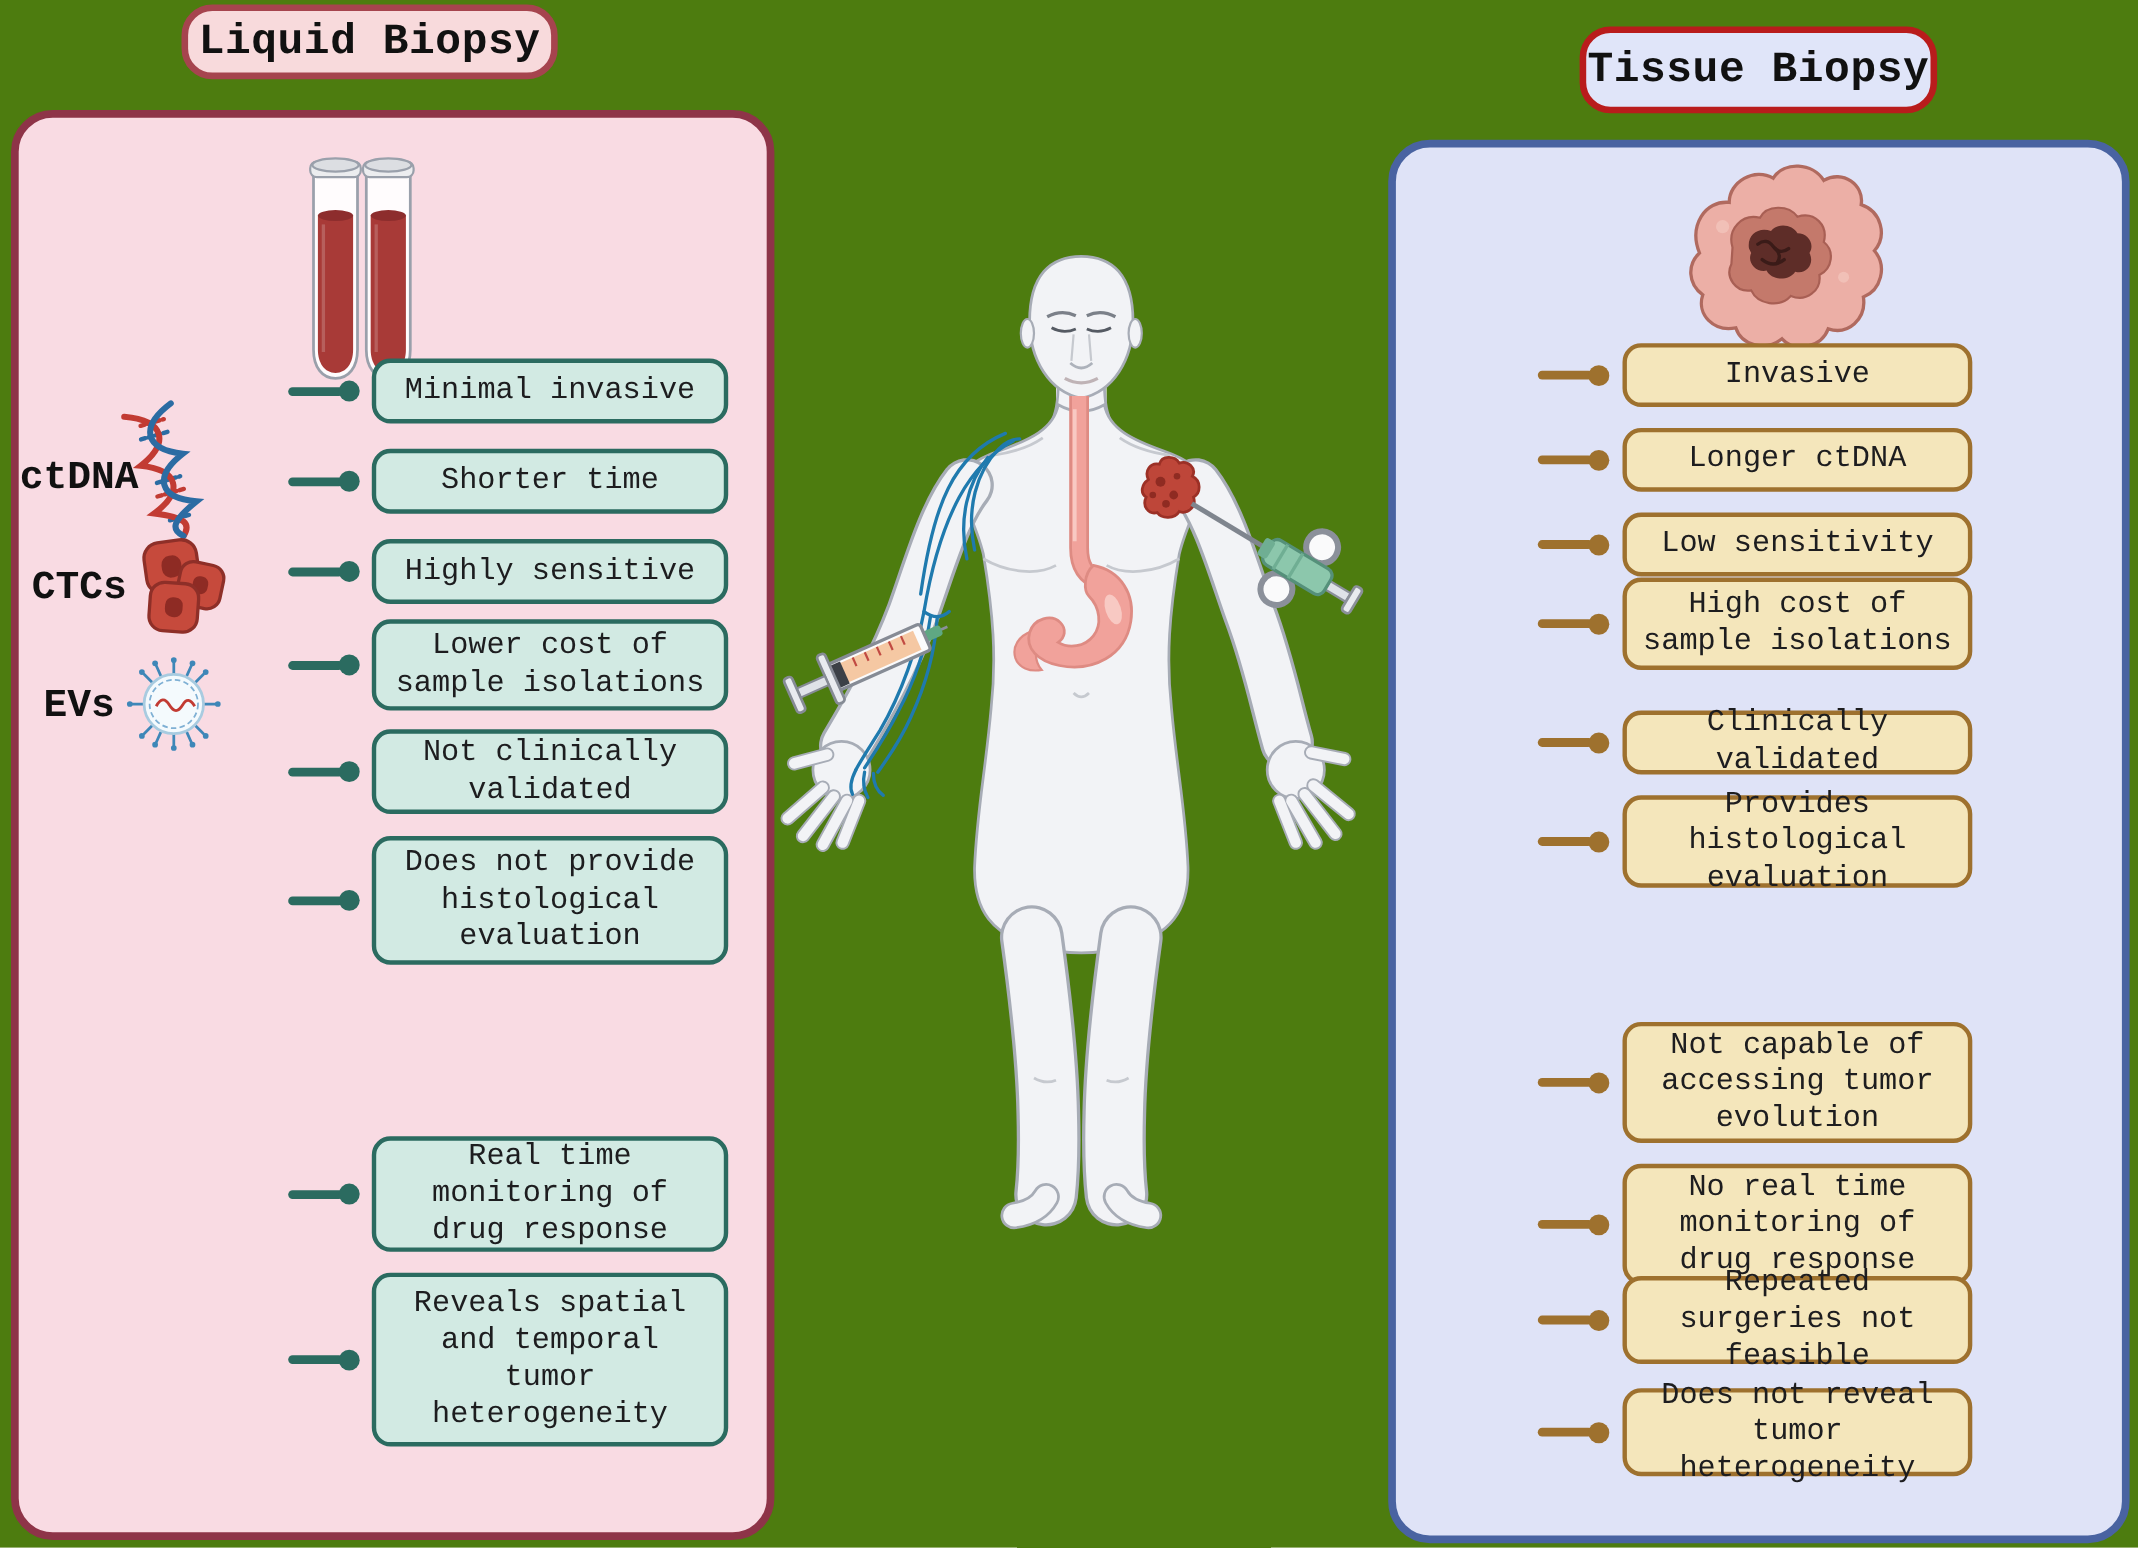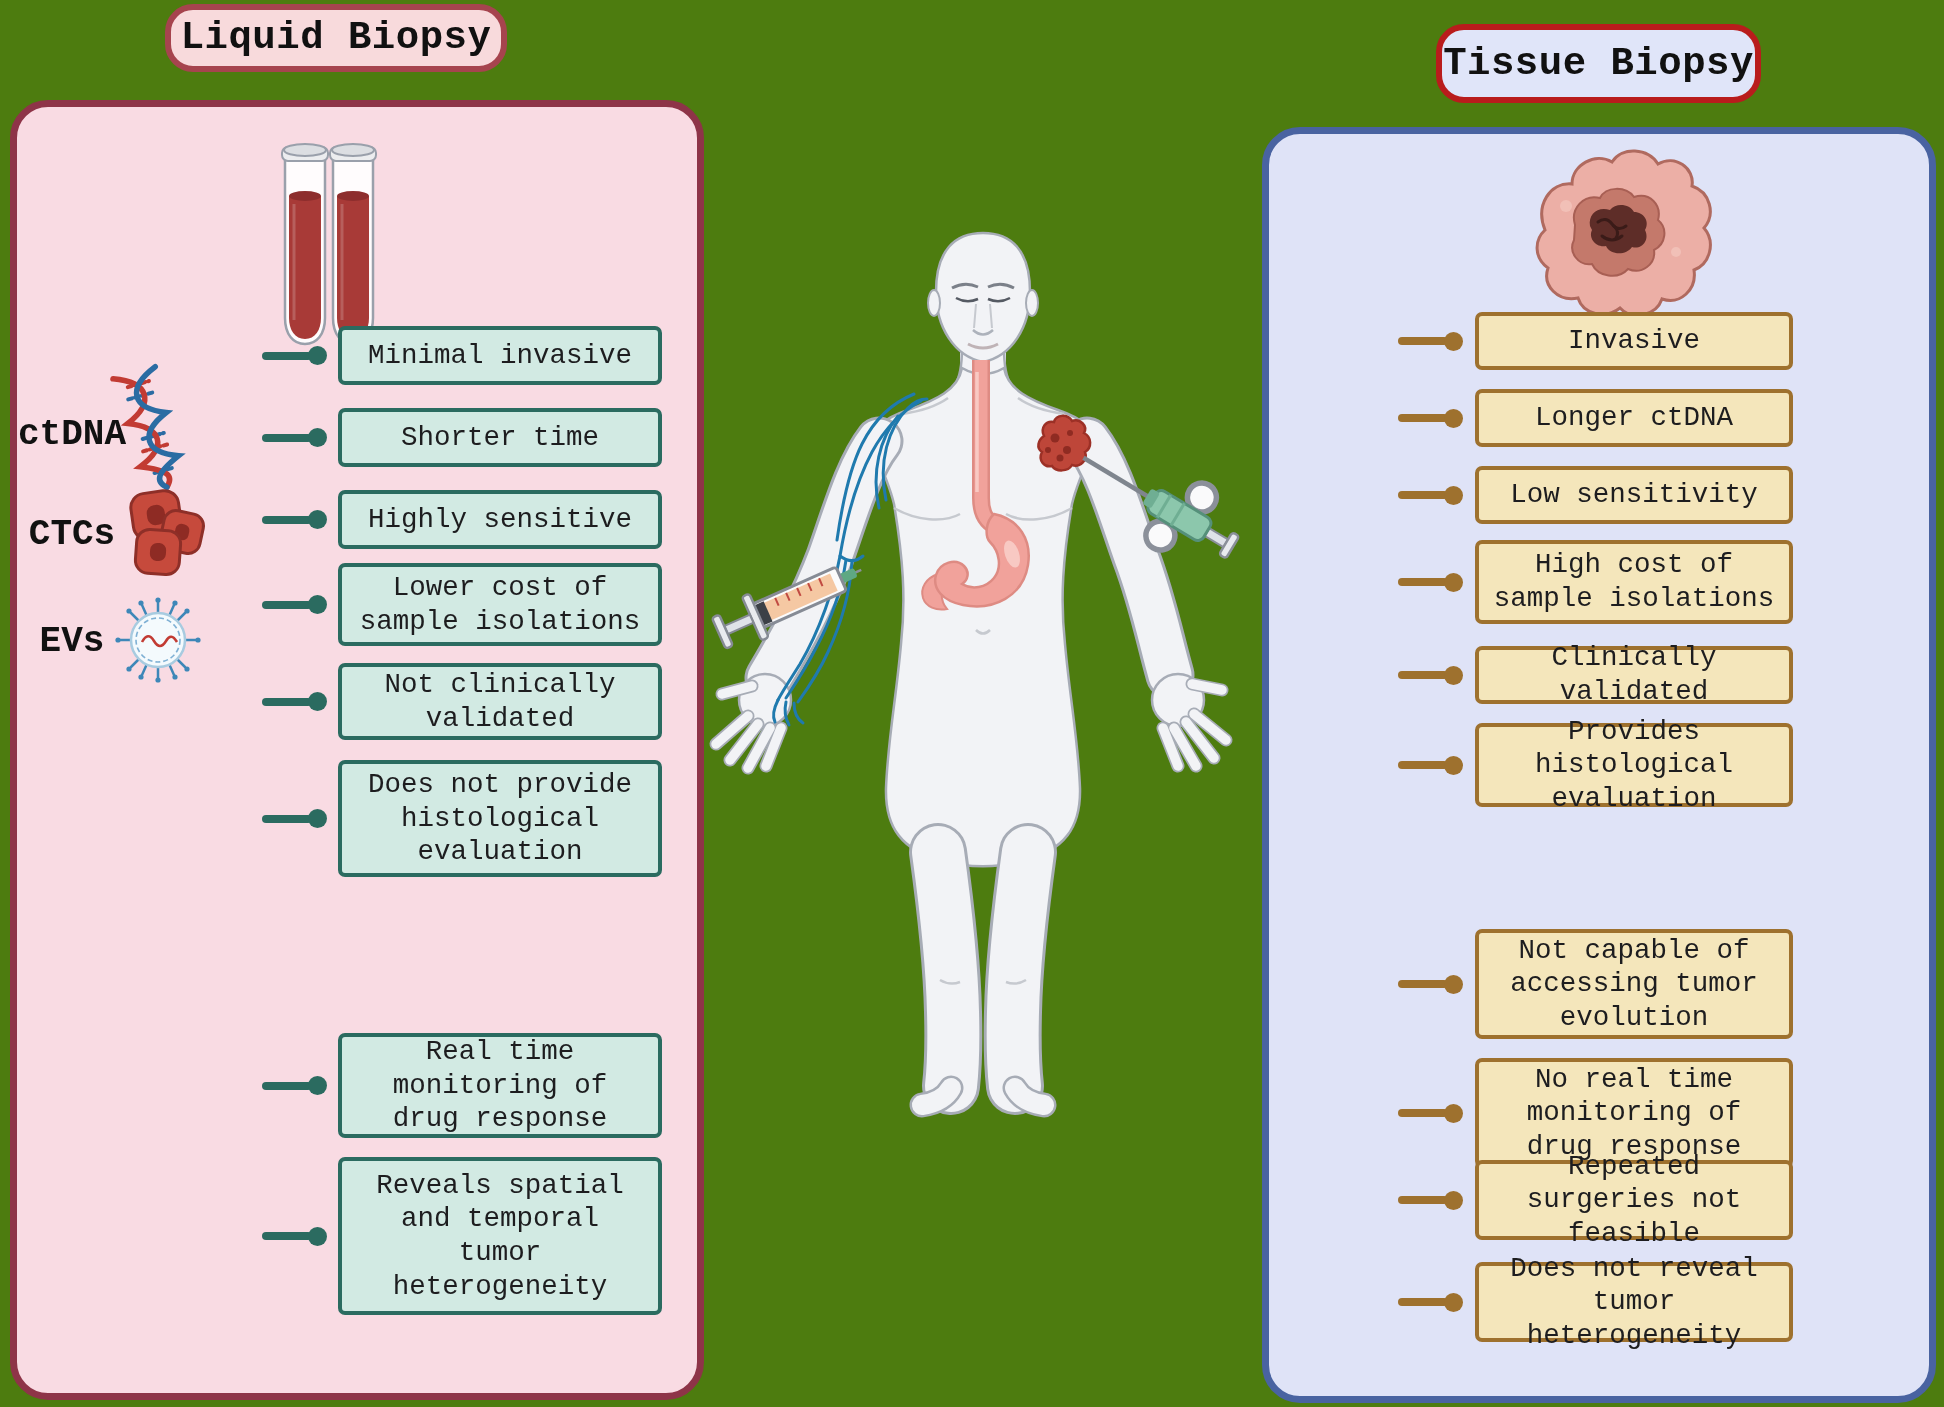--- a/index.html
+++ b/index.html
@@ -8,21 +8,21 @@
   .panel{position:absolute;box-sizing:border-box;border-radius:38px;z-index:1;}
   .panel-left{left:10px;top:100px;width:694px;height:1300px;background:#F9DBE3;border:7px solid #8E3448;}
   .panel-right{left:1262px;top:127px;width:674px;height:1276px;background:#DFE3F7;border:7px solid #4963A1;}
   .title-box{position:absolute;box-sizing:border-box;display:flex;align-items:center;justify-content:center;
              font-weight:bold;font-size:39px;color:#111;border-radius:28px;z-index:4;letter-spacing:.5px;}
   .title-left{left:165px;top:4px;width:342px;height:68px;background:#F8DADC;border:6px solid #A6444E;}
   .title-right{left:1436px;top:13px;width:325px;height:79px;background:#E0E5F9;border:6px solid #b91c1c;margin-top:11px;}
   .row{position:absolute;z-index:3;}
   .row .cline{position:absolute;left:0;top:calc(50% - 4px);width:50px;height:8px;border-radius:4px;}
   .row .cdot{position:absolute;left:46px;top:calc(50% - 9.5px);width:19px;height:19px;border-radius:50%;}
-  .row .fbox{position:absolute;left:76px;top:0;height:100%;box-sizing:border-box;border-radius:7px;
+  .row .fbox{position:absolute;left:76px;top:0;height:100%;box-sizing:border-box;border-radius:17px;
              display:flex;align-items:center;justify-content:center;text-align:center;
              font-size:27.5px;line-height:1.22;padding:2px 14px;}
   .row.left{left:262px;width:400px;}
   .row.left .cline,.row.left .cdot{background:#2B6B60;}
   .row.left .fbox{width:324px;background:#D2EAE3;border:4px solid #2B6B60;}
   .row.right{left:1398px;width:395px;}
   .row.right .cline,.row.right .cdot{background:#9E712E;}
   .row.right .fbox{left:77px;width:318px;background:#F4E6BB;border:4px solid #9E712E;}
   .marker-label{position:absolute;left:16px;width:112px;text-align:center;font-weight:bold;
                 font-size:36px;color:#111;z-index:3;}
@@ -350,21 +350,21 @@
   <div class="row right" style="top:389px;height:58px">
     <span class="cline"></span>
       <span class="cdot"></span>
     <div class="fbox">Longer ctDNA</div>
   </div>
   <div class="row right" style="top:466px;height:58px">
     <span class="cline"></span>
       <span class="cdot"></span>
     <div class="fbox">Low sensitivity</div>
   </div>
-  <div class="row right" style="top:540px;height:84px">
+  <div class="row right" style="top:525px;height:84px">
     <span class="cline"></span>
       <span class="cdot"></span>
     <div class="fbox">High cost of sample isolations</div>
   </div>
   <div class="row right" style="top:646px;height:58px">
     <span class="cline"></span>
       <span class="cdot"></span>
     <div class="fbox">Clinically validated</div>
   </div>
   <div class="row right" style="top:723px;height:84px">

